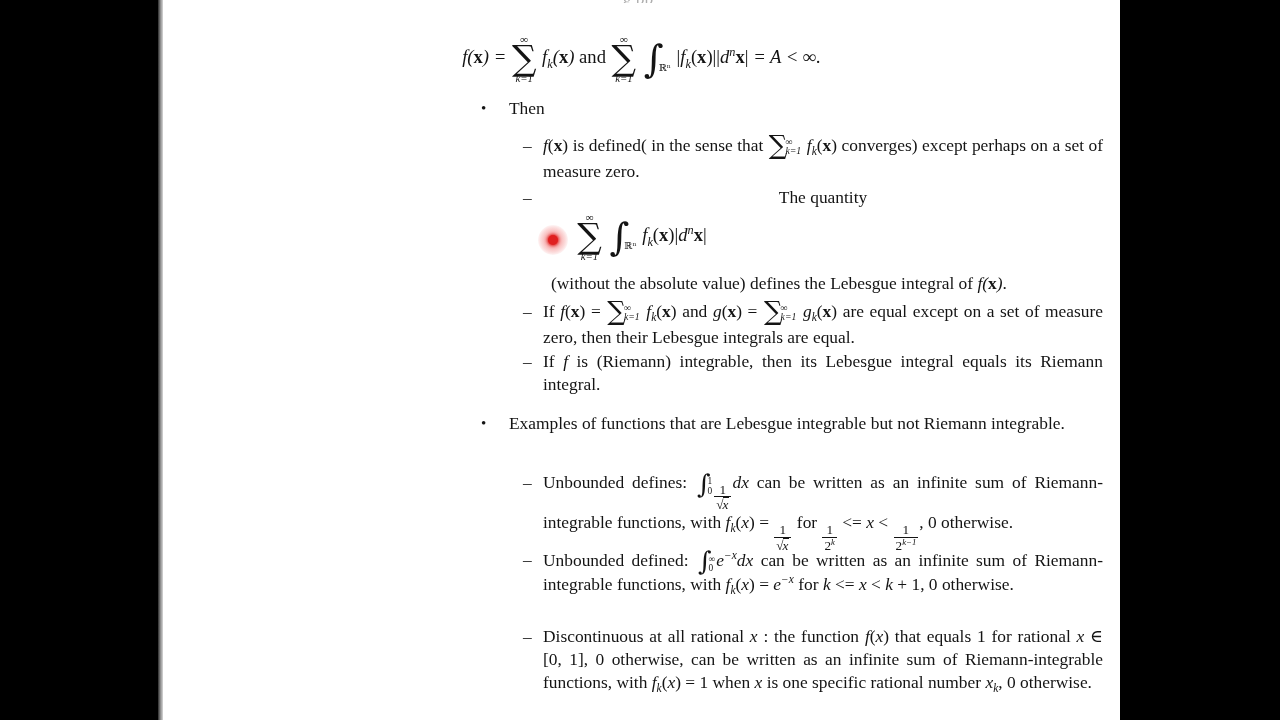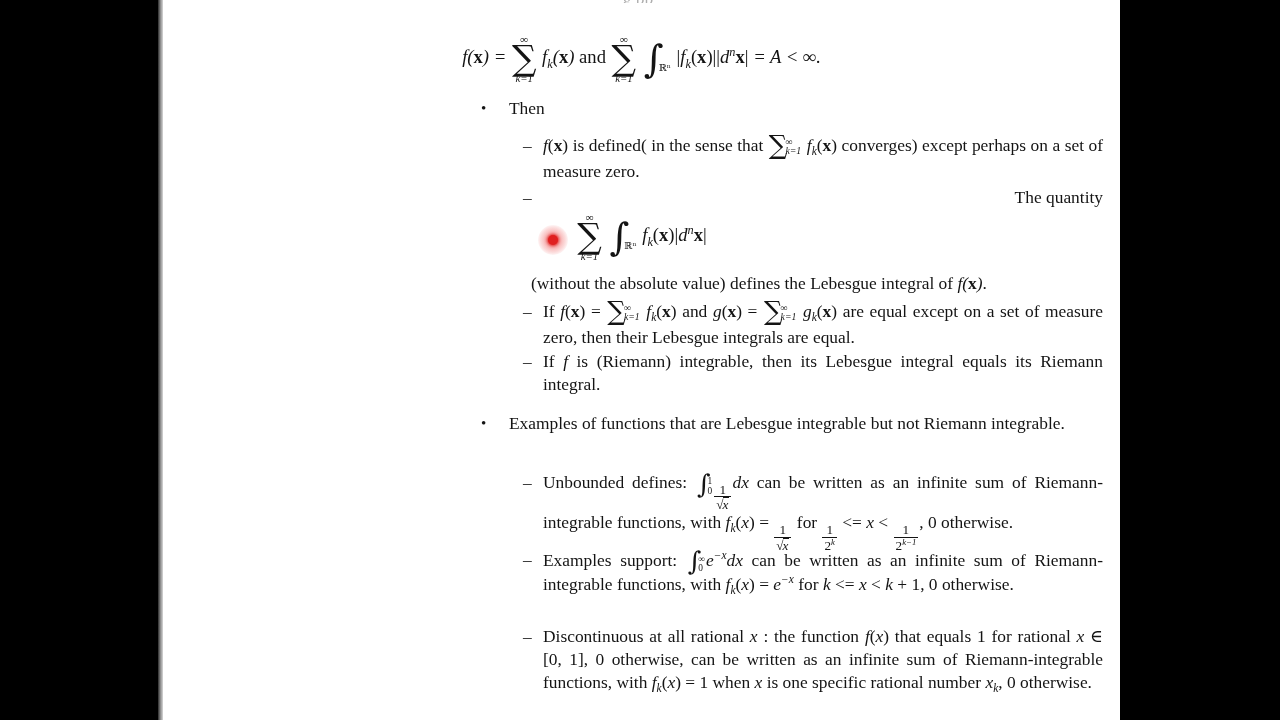--- a/index.html
+++ b/index.html
@@ -304,41 +304,41 @@
               <span class="glyph">∑</span>
               <span class="lims">
                 <span class="up">∞</span>
                 <span class="dn">k=1</span>
               </span>
             </span> <span class="mi">f</span><sub class="mi">k</sub>(<span class="mb">x</span>) <span>converges) except perhaps on a set of measure zero.</span></span>
       </div>
 
       <div class="bullet-l2" style="top:186px; left:360px; width:580px;">
         <span class="marker">–</span>
-        <span class="body" style="text-align:right;">The quantity</span>
+        <span class="body" style="text-align:center;">The quantity</span>
       </div>
 
       <div id="eq-inner-wrap">
         <div class="display-eq">
           <span class="sumop">
             <span class="lim up">∞</span>
             <span class="glyph">∑</span>
             <span class="lim dn">k=1</span>
           </span>
           <span class="intop">
             <span class="glyph">∫</span>
             <span class="lims">
                 <span class="blackboard">ℝⁿ</span>
               </span>
           </span>
           <span><span class="mi">f</span><sub class="mi">k</sub>(<span class="mb">x</span>)|<span class="mi">d</span><sup class="mi">n</sup><span class="mb">x</span>|</span>
         </div>
       </div>
 
-      <div class="plain-para" style="top:272px; left:368px; width:560px;">
+      <div class="plain-para" style="top:272px; left:388px; width:560px;">
         <span>(without the absolute value) defines the Lebesgue integral of</span>
         <span class="mi"><span class="mi">f</span>(<span class="mb">x</span>)</span><span>.</span>
       </div>
 
       <div class="bullet-l2" style="top:300px; left:360px; width:580px;">
         <span class="marker">–</span>
         <span class="body"><span>If</span> <span class="mi">f</span>(<span class="mb">x</span>) = <span class="sumin">
               <span class="glyph">∑</span>
               <span class="lims">
                 <span class="up">∞</span>
@@ -383,21 +383,21 @@
               <span class="num">1</span>
               <span class="den"><span class="mup">2</span><sup class="mi">k</sup></span>
             </span> &lt;= <span class="mi">x</span> &lt; <span class="frac">
               <span class="num">1</span>
               <span class="den"><span class="mup">2</span><sup class="mi">k−1</sup></span>
             </span>, 0 <span>otherwise.</span></span>
       </div>
 
       <div class="bullet-l2" style="top:548px; left:360px; width:580px;">
         <span class="marker">–</span>
-        <span class="body"><span>Examples support:</span>
+        <span class="body"><span>Unbounded defined:</span>
           <span class="intop inl">
               <span class="glyph">∫</span>
               <span class="lims">
                 <span class="up">∞</span>
                 <span class="dn">0</span>
               </span>
             </span><span class="mi">e<sup>−x</sup>dx</span>
           <span>can be written as an infinite sum of Riemann-integrable functions, with</span> <span class="mi">f</span><sub class="mi">k</sub>(<span class="mi">x</span>) = <span class="mi">e<sup>−x</sup></span> <span>for</span> <span class="mi">k</span> &lt;= <span class="mi">x</span> &lt; <span class="mi">k</span> + 1, 0 <span>otherwise.</span></span>
       </div>
 

